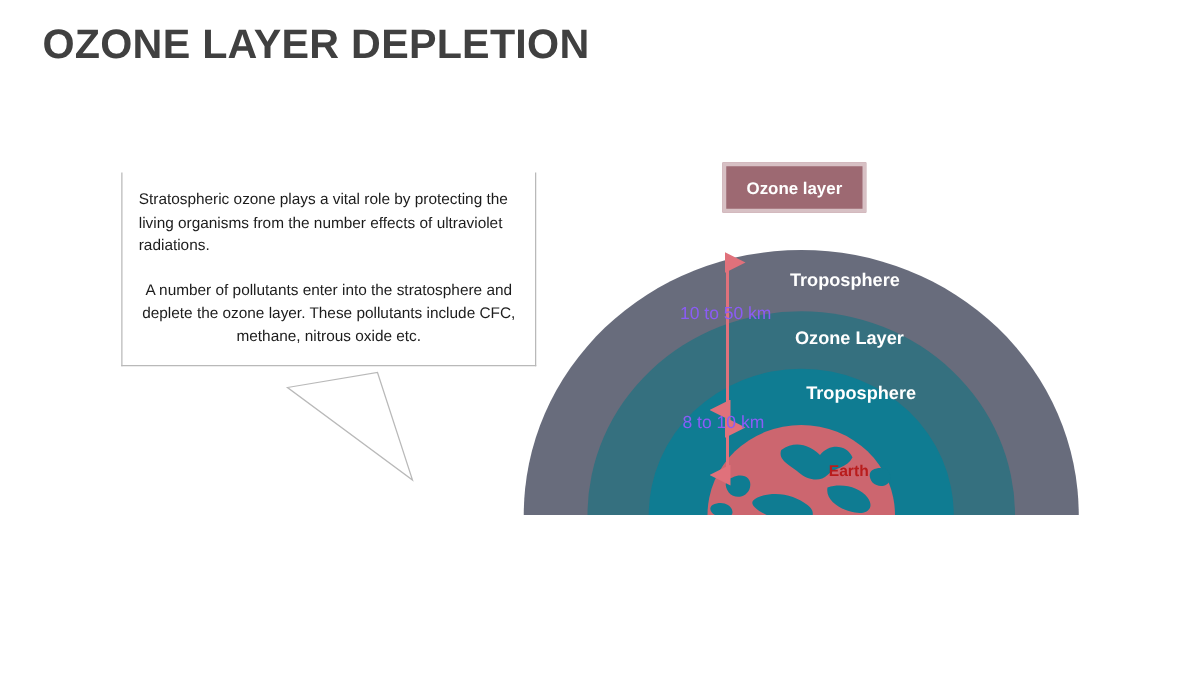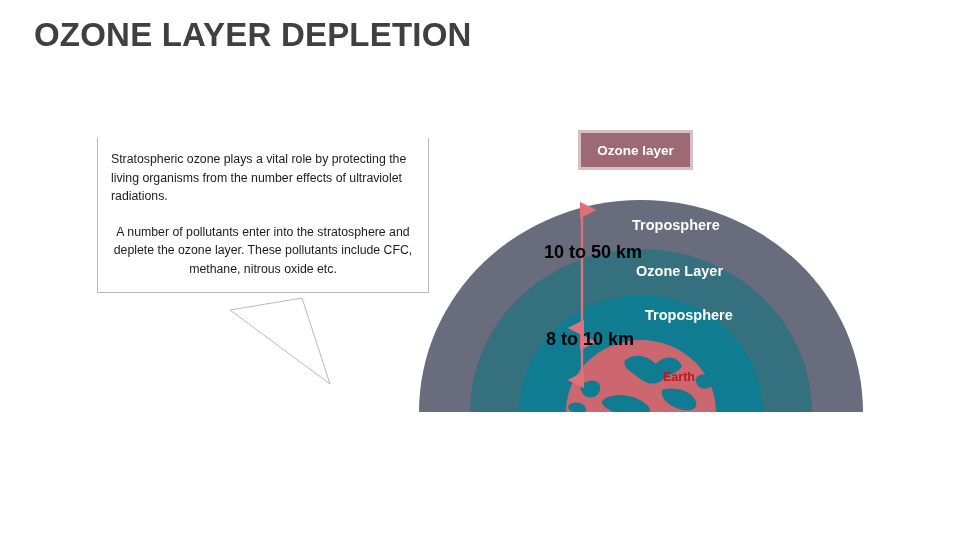--- a/index.html
+++ b/index.html
@@ -114,23 +114,23 @@
   }
   .layer-label {
     position: absolute;
     color: #ffffff;
     font-weight: bold;
     font-size: 14.5px;
     white-space: nowrap;
   }
   .dist-label {
     position: absolute;
-    color: #000000;
-    font-weight: bold;
-    font-size: 18px;
+    color: #8b5cf6;
+    font-weight: normal;
+    font-size: 14px;
     white-space: nowrap;
   }
   .earth-label {
     position: absolute;
     color: #b91c1c;
     font-weight: bold;
     font-size: 12.5px;
     white-space: nowrap;
   }
 </style>

